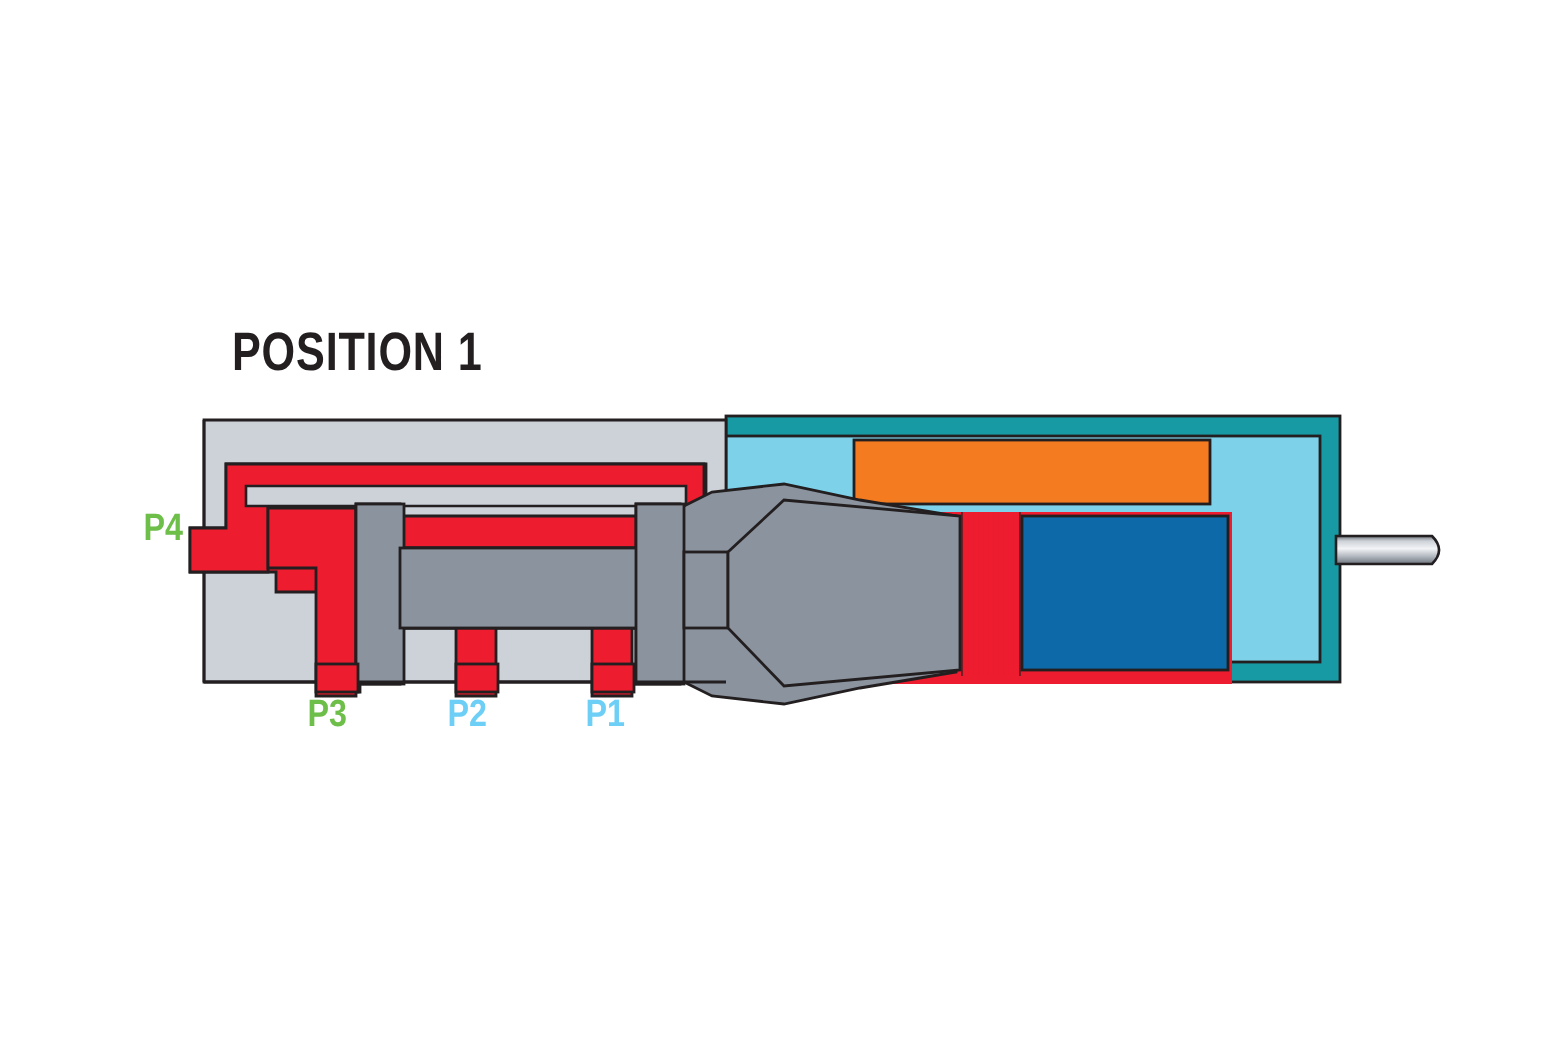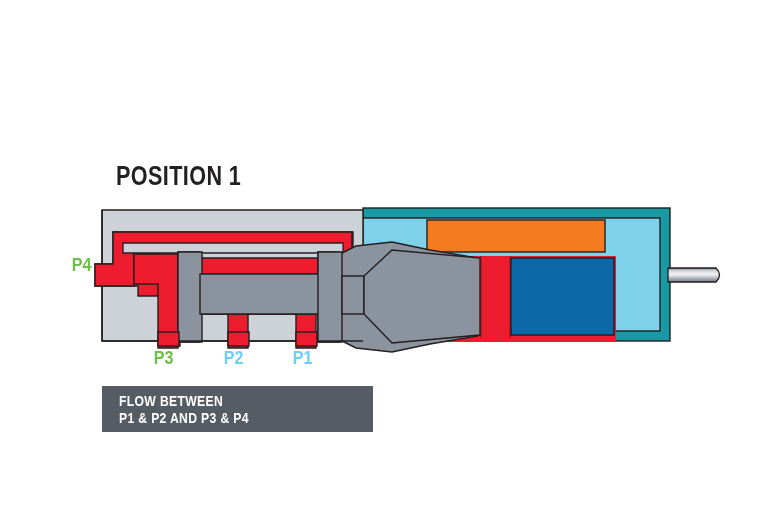--- a/index.html
+++ b/index.html
@@ -211,18 +211,14 @@
   </svg>
 
   <div class="portlabel" style="left:70px; top:218px; color:#6EBE4A;">P4</div>
 
   <div class="portlabel" style="left:152px; top:311px; color:#6EBE4A;">P3</div>
 
   <div class="portlabel" style="left:222px; top:311px; color:#6DCFF6;">P2</div>
 
   <div class="portlabel" style="left:291px; top:311px; color:#6DCFF6;">P1</div>
 
-  <div class="caption-box">
-    <div class="caption-line cl1">FLOW BETWEEN</div>
-    <div class="caption-line cl2">P1 &amp; P2 AND P3 &amp; P4</div>
-  </div>
 
 </div>
 
 </body></html>

